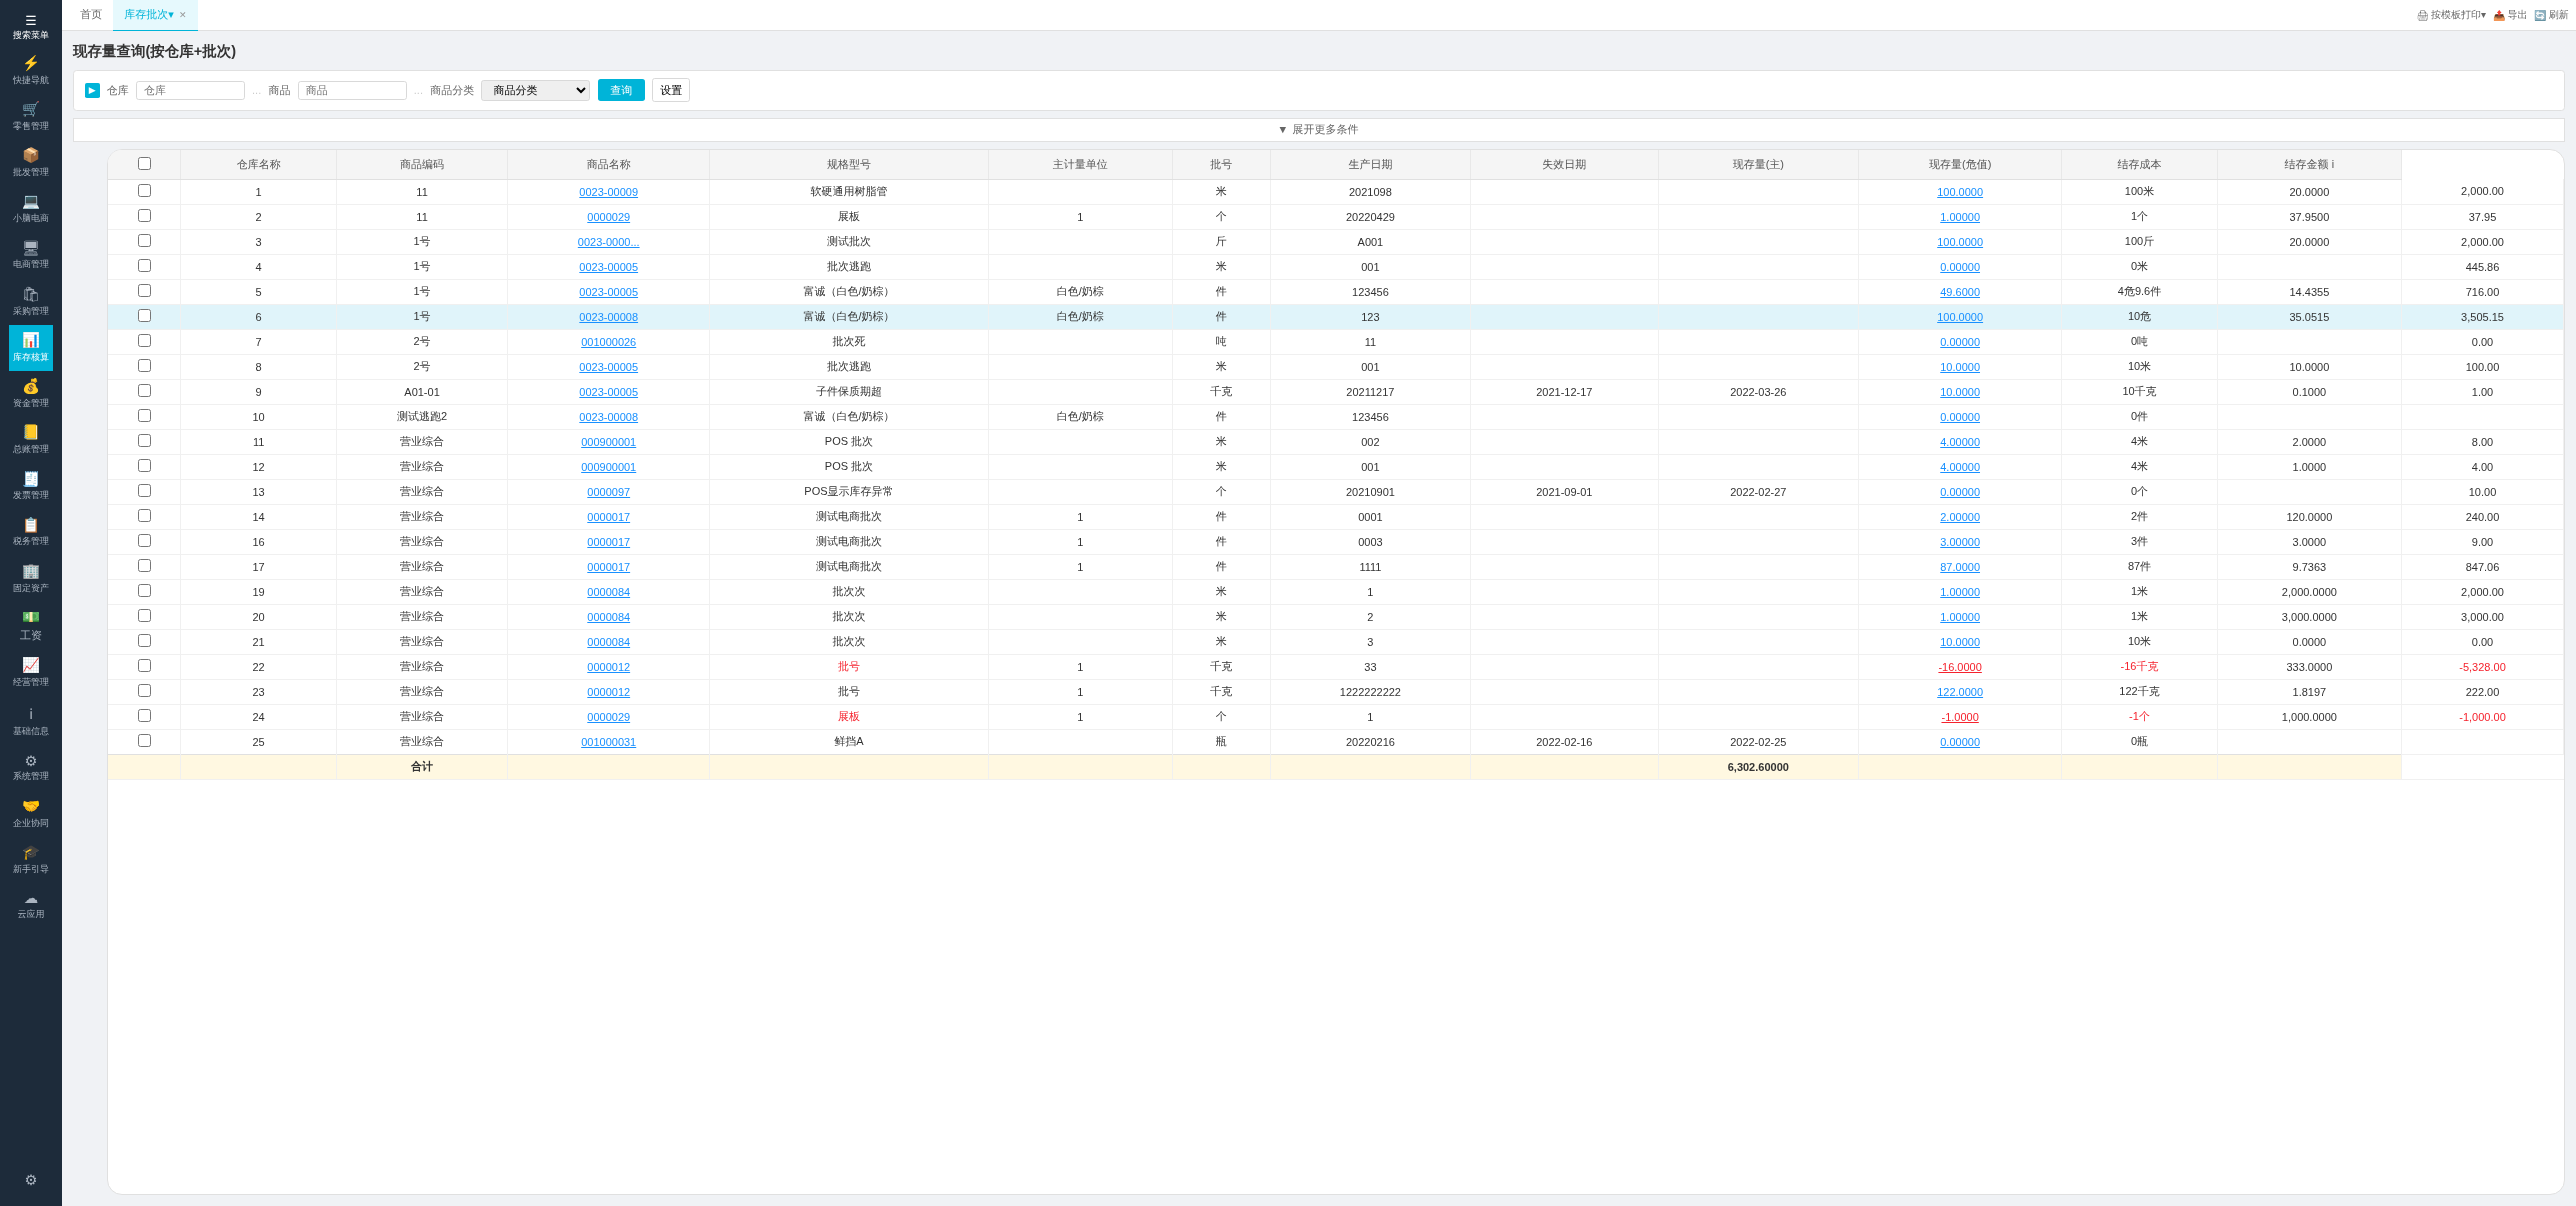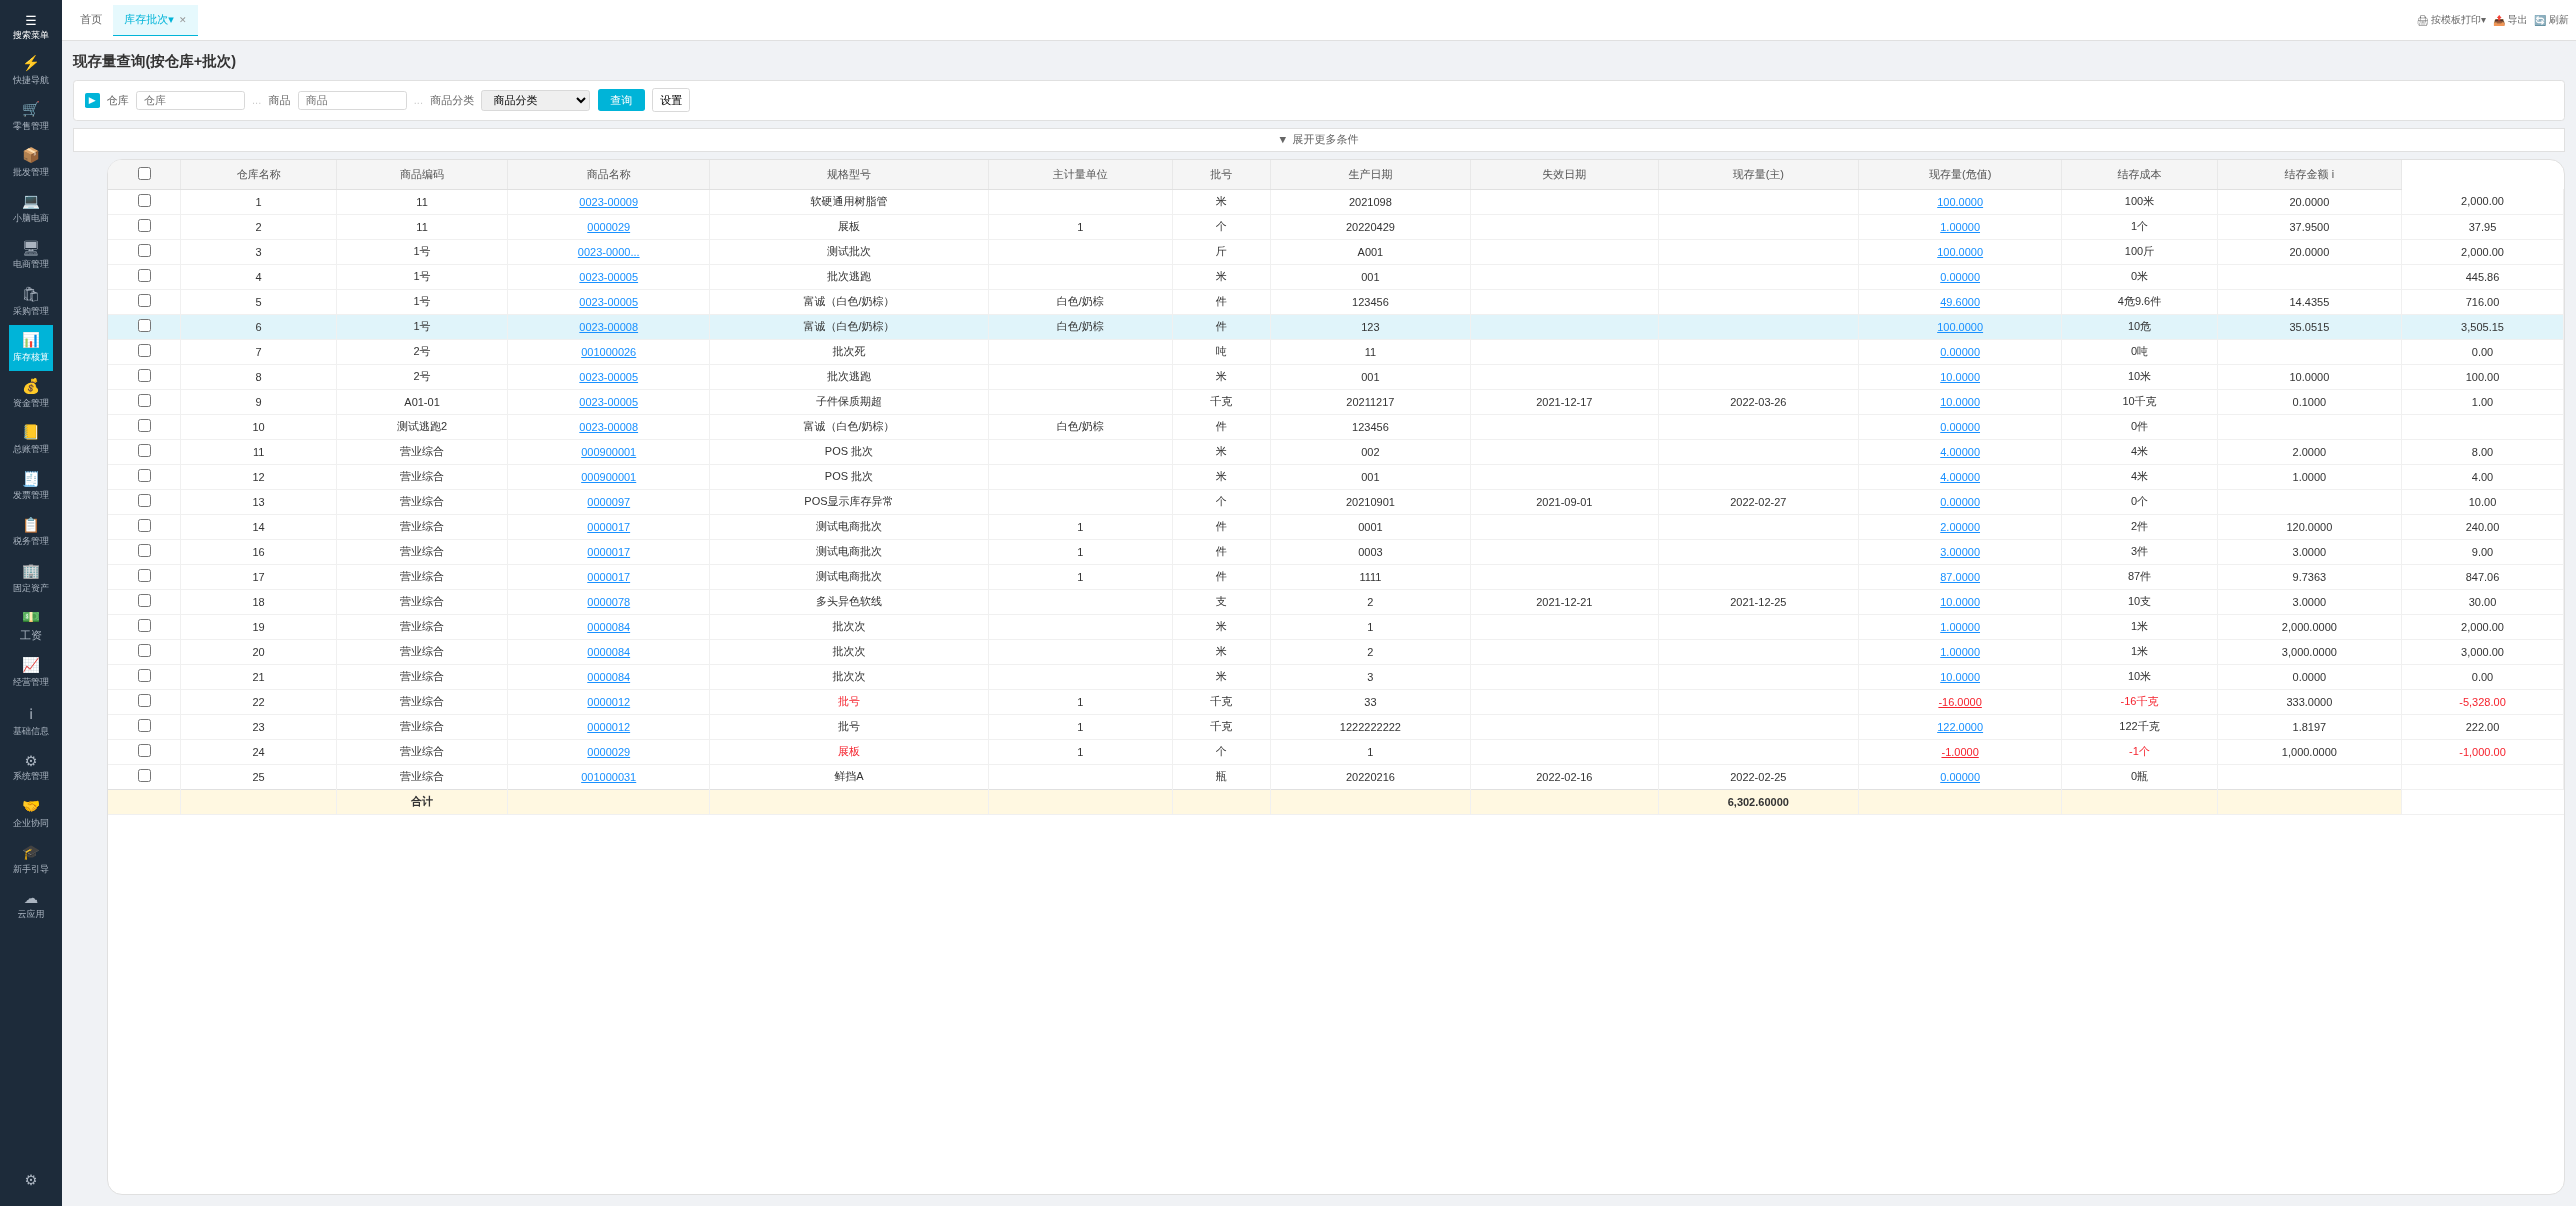--- a/index.html
+++ b/index.html
@@ -10,21 +10,21 @@
     .sidebar-logo { color: #fff; font-size: 10px; padding: 5.4px 3.6px; text-align: center; cursor: pointer; width: 100%; }
     .sidebar-item { width: 100%; display: flex; flex-direction: column; align-items: center; padding: 7.2px 3.6px; color: #aab4c0; cursor: pointer; font-size: 10px; }
     .sidebar-item.active { background: #00b4d8; color: #fff; }
     .sidebar-item .icon { font-size: 14.5px; margin-bottom: 1.8px; }
     .sidebar-bottom { margin-top: auto; padding-bottom: 9px; }
 
     
     .main { flex: 1; display: flex; flex-direction: column; overflow: hidden; background: #f0f2f5; }
 
     
-    .top-tabs { background: #fff; border-bottom: 0.9px solid #e0e0e0; display: flex; align-items: center; padding: 0 7.2px; height: 41px; flex-shrink: 0; }
+    .top-tabs { background: #fff; border-bottom: 0.9px solid #e0e0e0; display: flex; align-items: center; padding: 0 7.2px; height: 31px; flex-shrink: 0; }
     .tab { padding: 0 11px; height: 31px; display: flex; align-items: center; font-size: 11px; cursor: pointer; color: #666; border-bottom: 1.8px solid transparent; }
     .tab.active { color: #00b4d8; border-bottom-color: #00b4d8; background: #e6f9fd; text-align: right; }
     .tab-close { margin-left: 5.4px; color: #999; font-size: 9px; cursor: pointer; }
     .top-right { margin-left: auto; display: flex; align-items: center; gap: 7.2px; }
     .top-btn { font-size: 10px; color: #666; cursor: pointer; display: flex; align-items: center; gap: 1.8px; }
 
     
     .content { flex: 1; padding: 11px; overflow: hidden; display: flex; flex-direction: column; }
     .page-title { font-size: 14.5px; font-weight: bold; color: #333; margin-bottom: 9px; }
 
@@ -465,36 +465,20 @@
               <td>1111</td>
               <td></td>
               <td></td>
               <td class="link">87.0000</td>
               <td>87件</td>
               <td>9.7363</td>
               <td>847.06</td>
             </tr>
             <tr>
               <td><input type="checkbox" style=""></td>
-              <td>18</td>
-              <td>营业综合</td>
-              <td class="link">0000078</td>
-              <td>多头异色软线</td>
-              <td></td>
-              <td>支</td>
-              <td>2</td>
-              <td>2021-12-21</td>
-              <td>2021-12-25</td>
-              <td class="link">10.0000</td>
-              <td>10支</td>
-              <td>3.0000</td>
-              <td>30.00</td>
-            </tr>
-            <tr>
-              <td><input type="checkbox" style=""></td>
               <td>19</td>
               <td>营业综合</td>
               <td class="link">0000084</td>
               <td>批次次</td>
               <td></td>
               <td>米</td>
               <td>1</td>
               <td></td>
               <td></td>
               <td class="link">1.00000</td>

